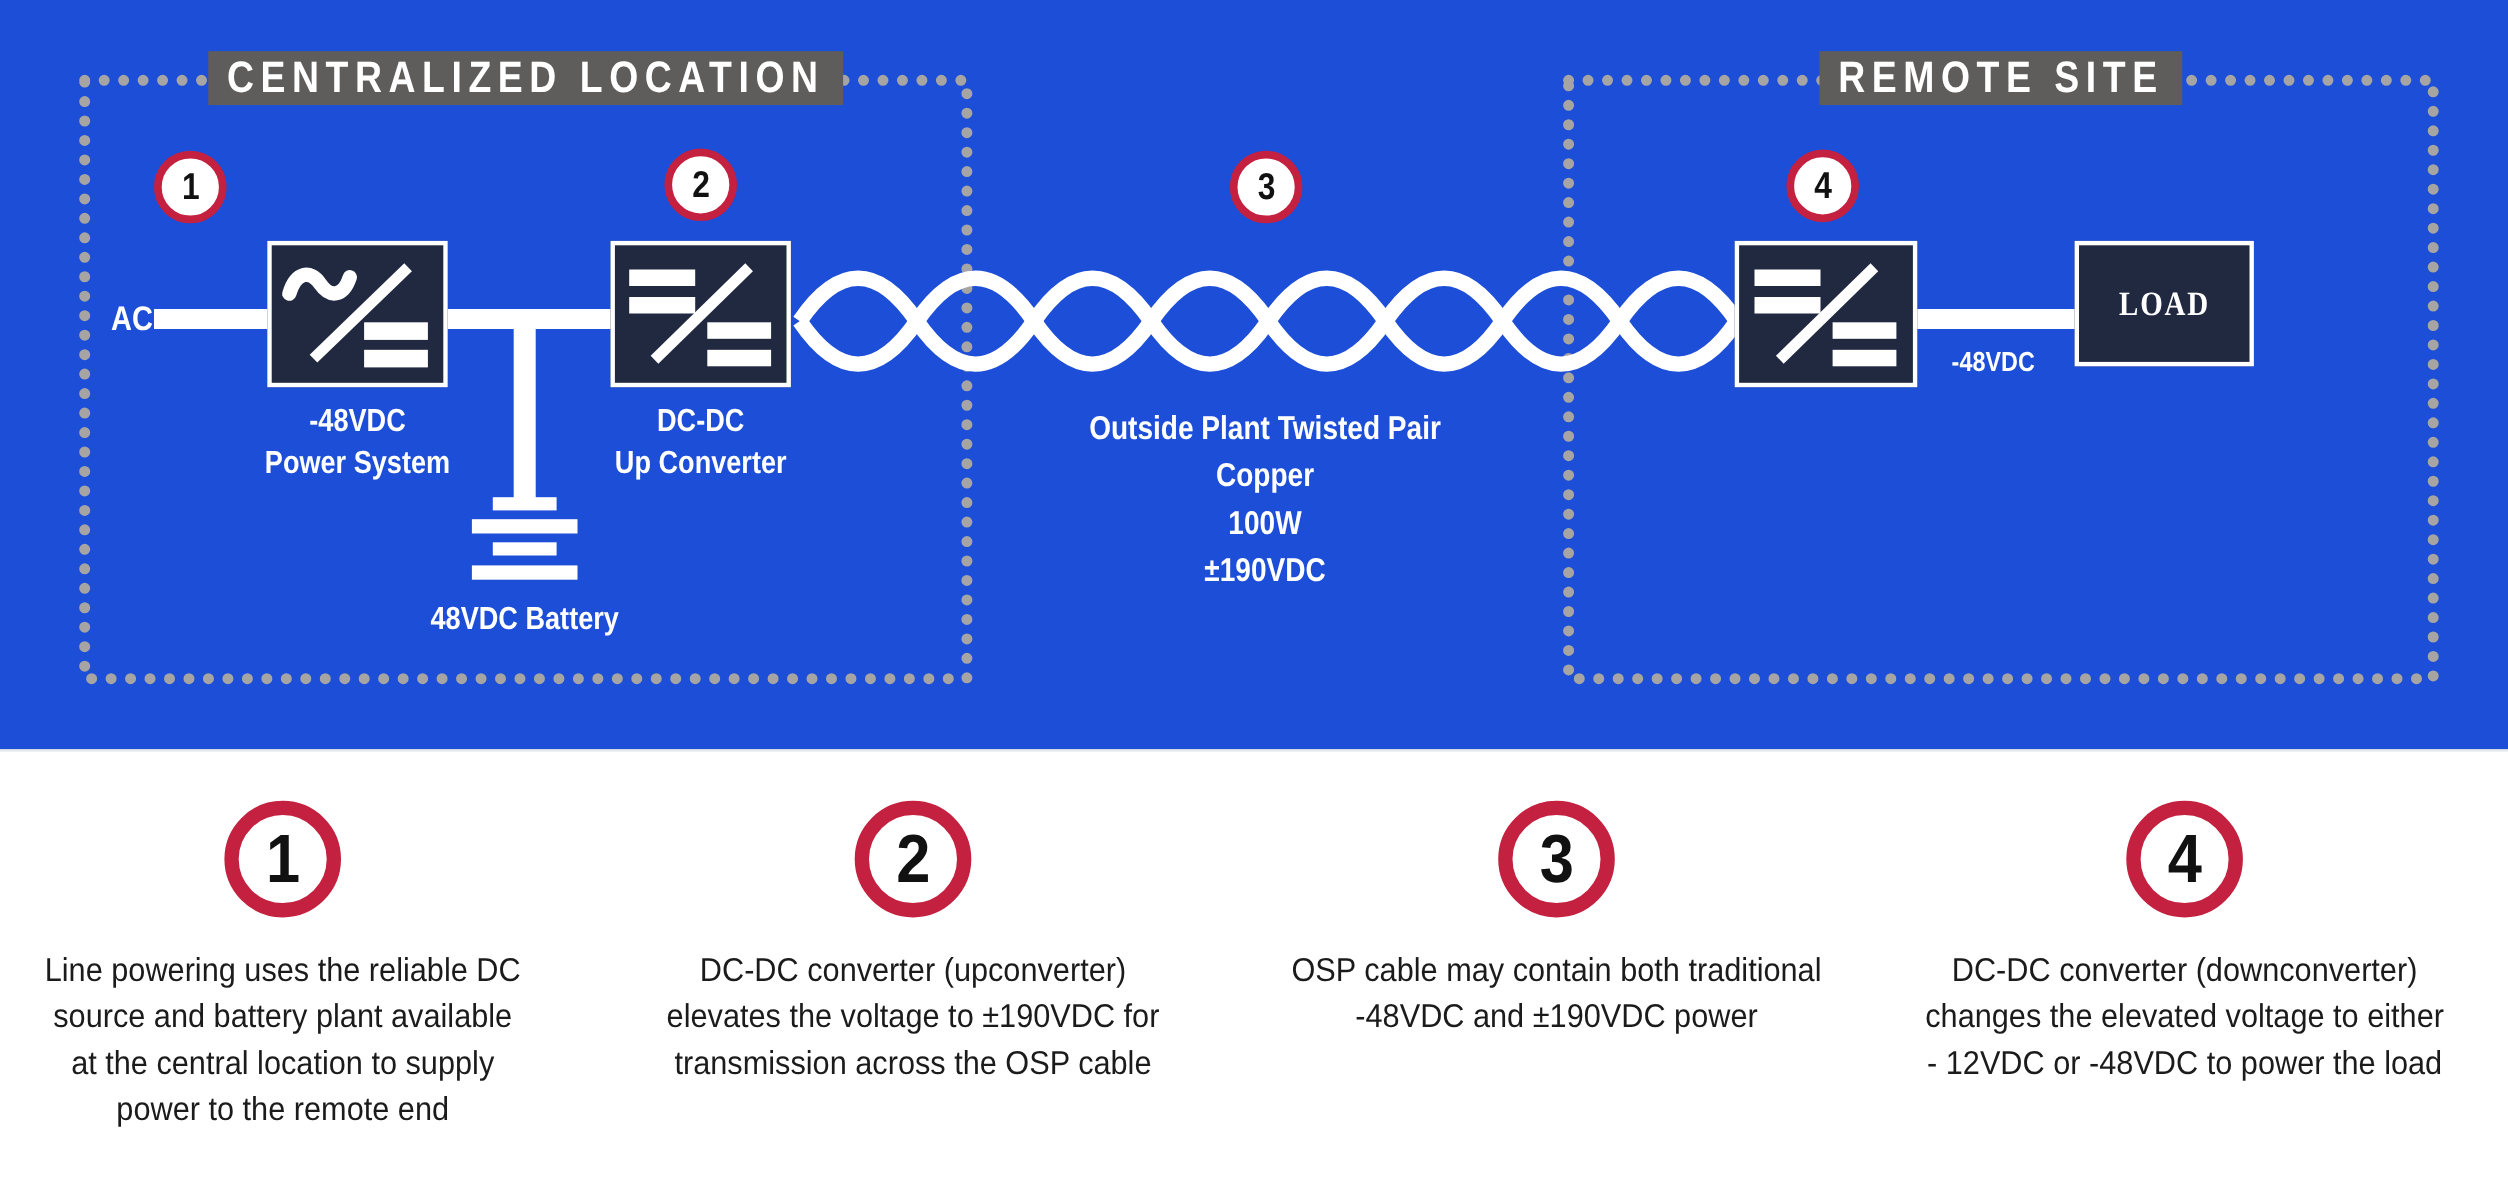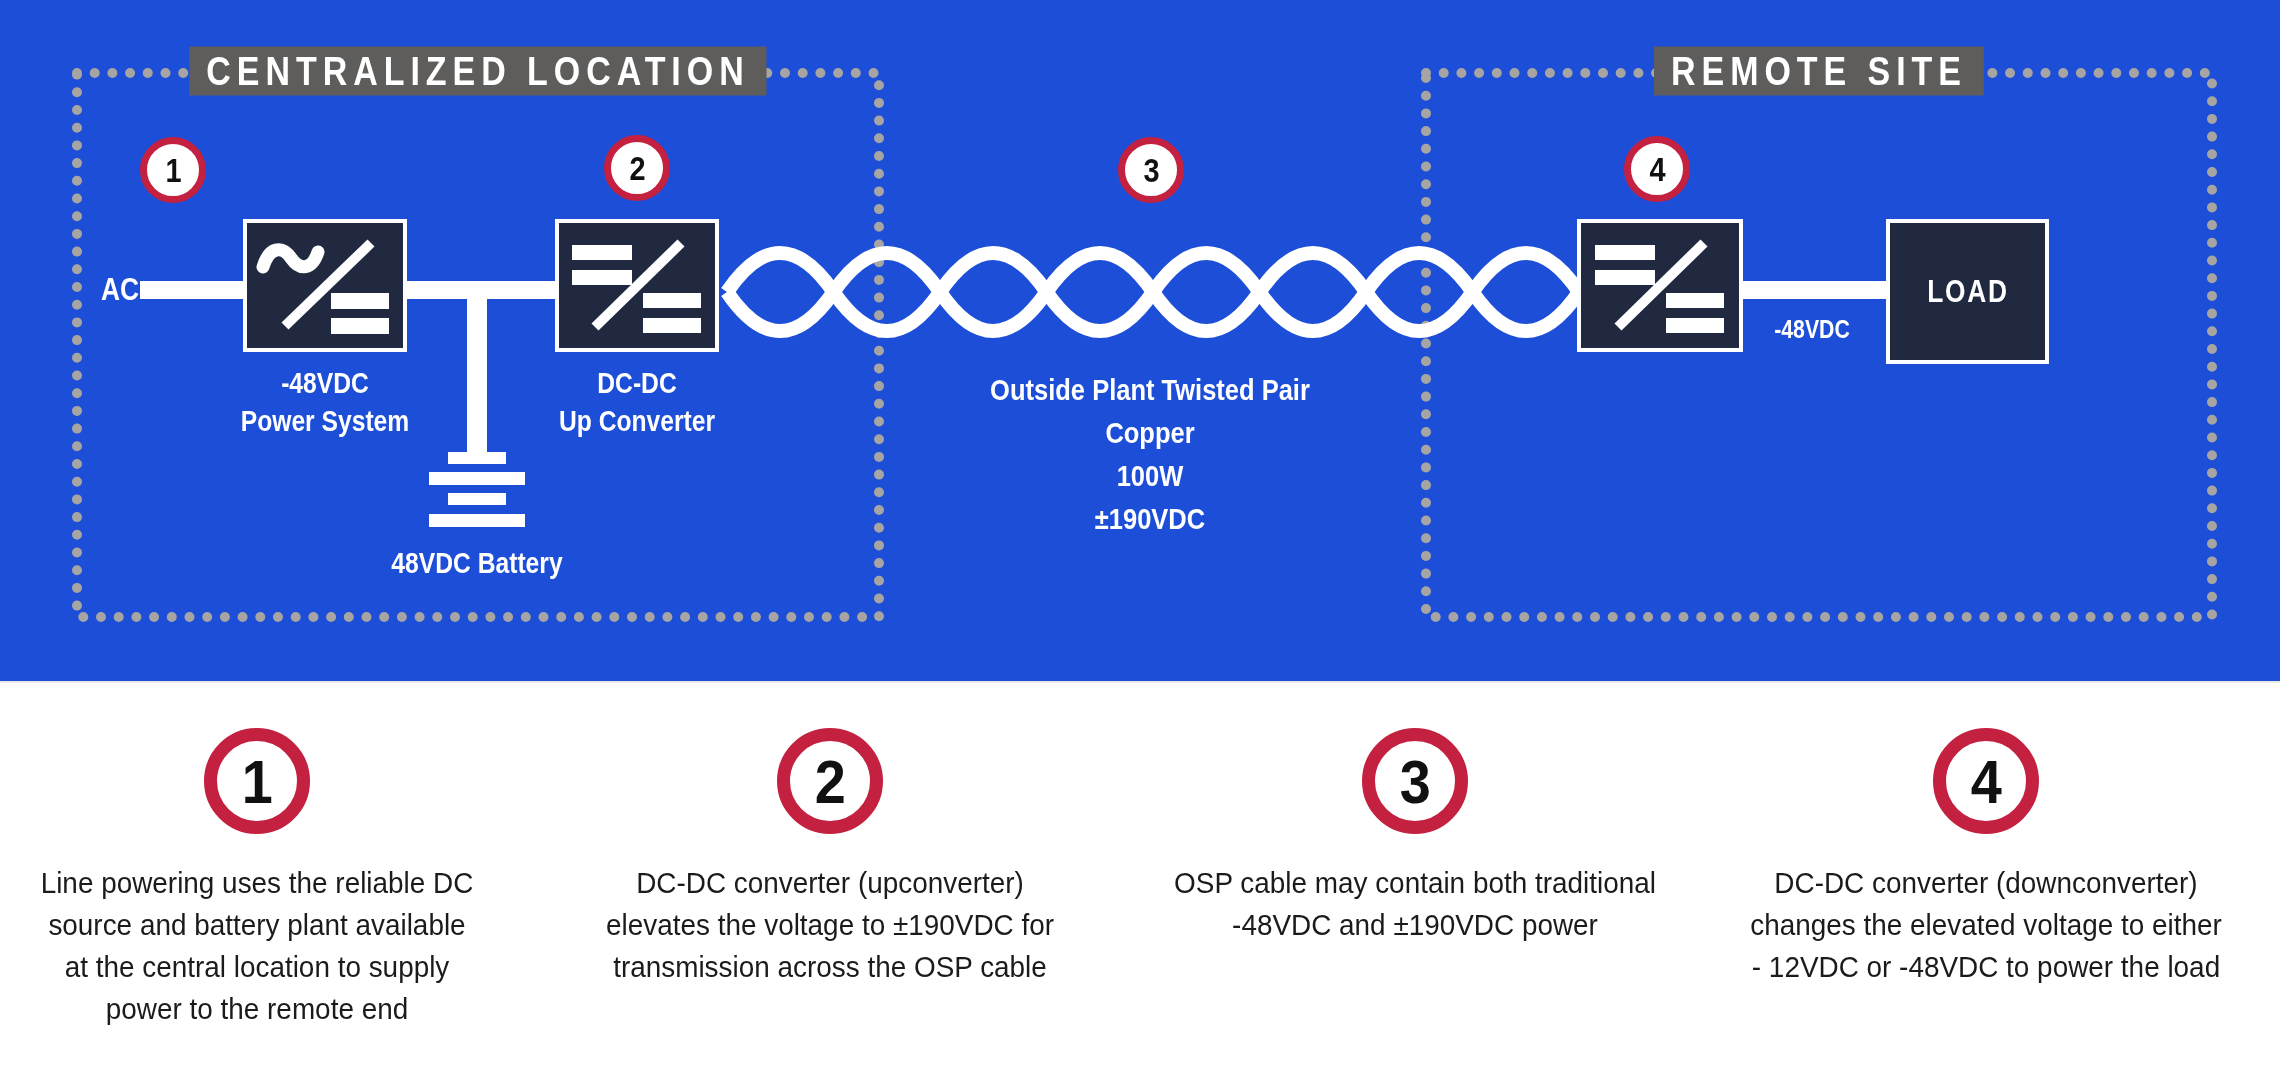--- a/index.html
+++ b/index.html
@@ -26,23 +26,23 @@
   }
   .step-dot span{
     color:#111111;font-weight:bold;font-size:34px;transform:scaleX(0.85);
   }
   .unit-box{
     position:absolute;width:164px;height:133px;background:#202940;
     border:4px solid #ffffff;box-sizing:border-box;
   }
   .unit-box svg{display:block;width:100%;height:100%;}
   .load-box{
-    position:absolute;left:1886px;top:219px;width:163px;height:145px;
+    position:absolute;left:1886px;top:219px;width:163px;height:114px;
     background:#202940;border:4px solid #ffffff;box-sizing:border-box;
-    display:flex;align-items:center;justify-content:center;
+    display:flex;align-items:center;justify-content:center;font-family:Liberation Serif, serif;
   }
   .load-box span{
     color:#ffffff;font-weight:bold;font-size:31px;letter-spacing:2px;
     transform:scaleX(0.85);
   }
   .d-label{
     position:absolute;color:#ffffff;font-weight:bold;text-align:center;
     white-space:pre-line;transform:scaleX(0.85);transform-origin:50% 50%;
   }
   

